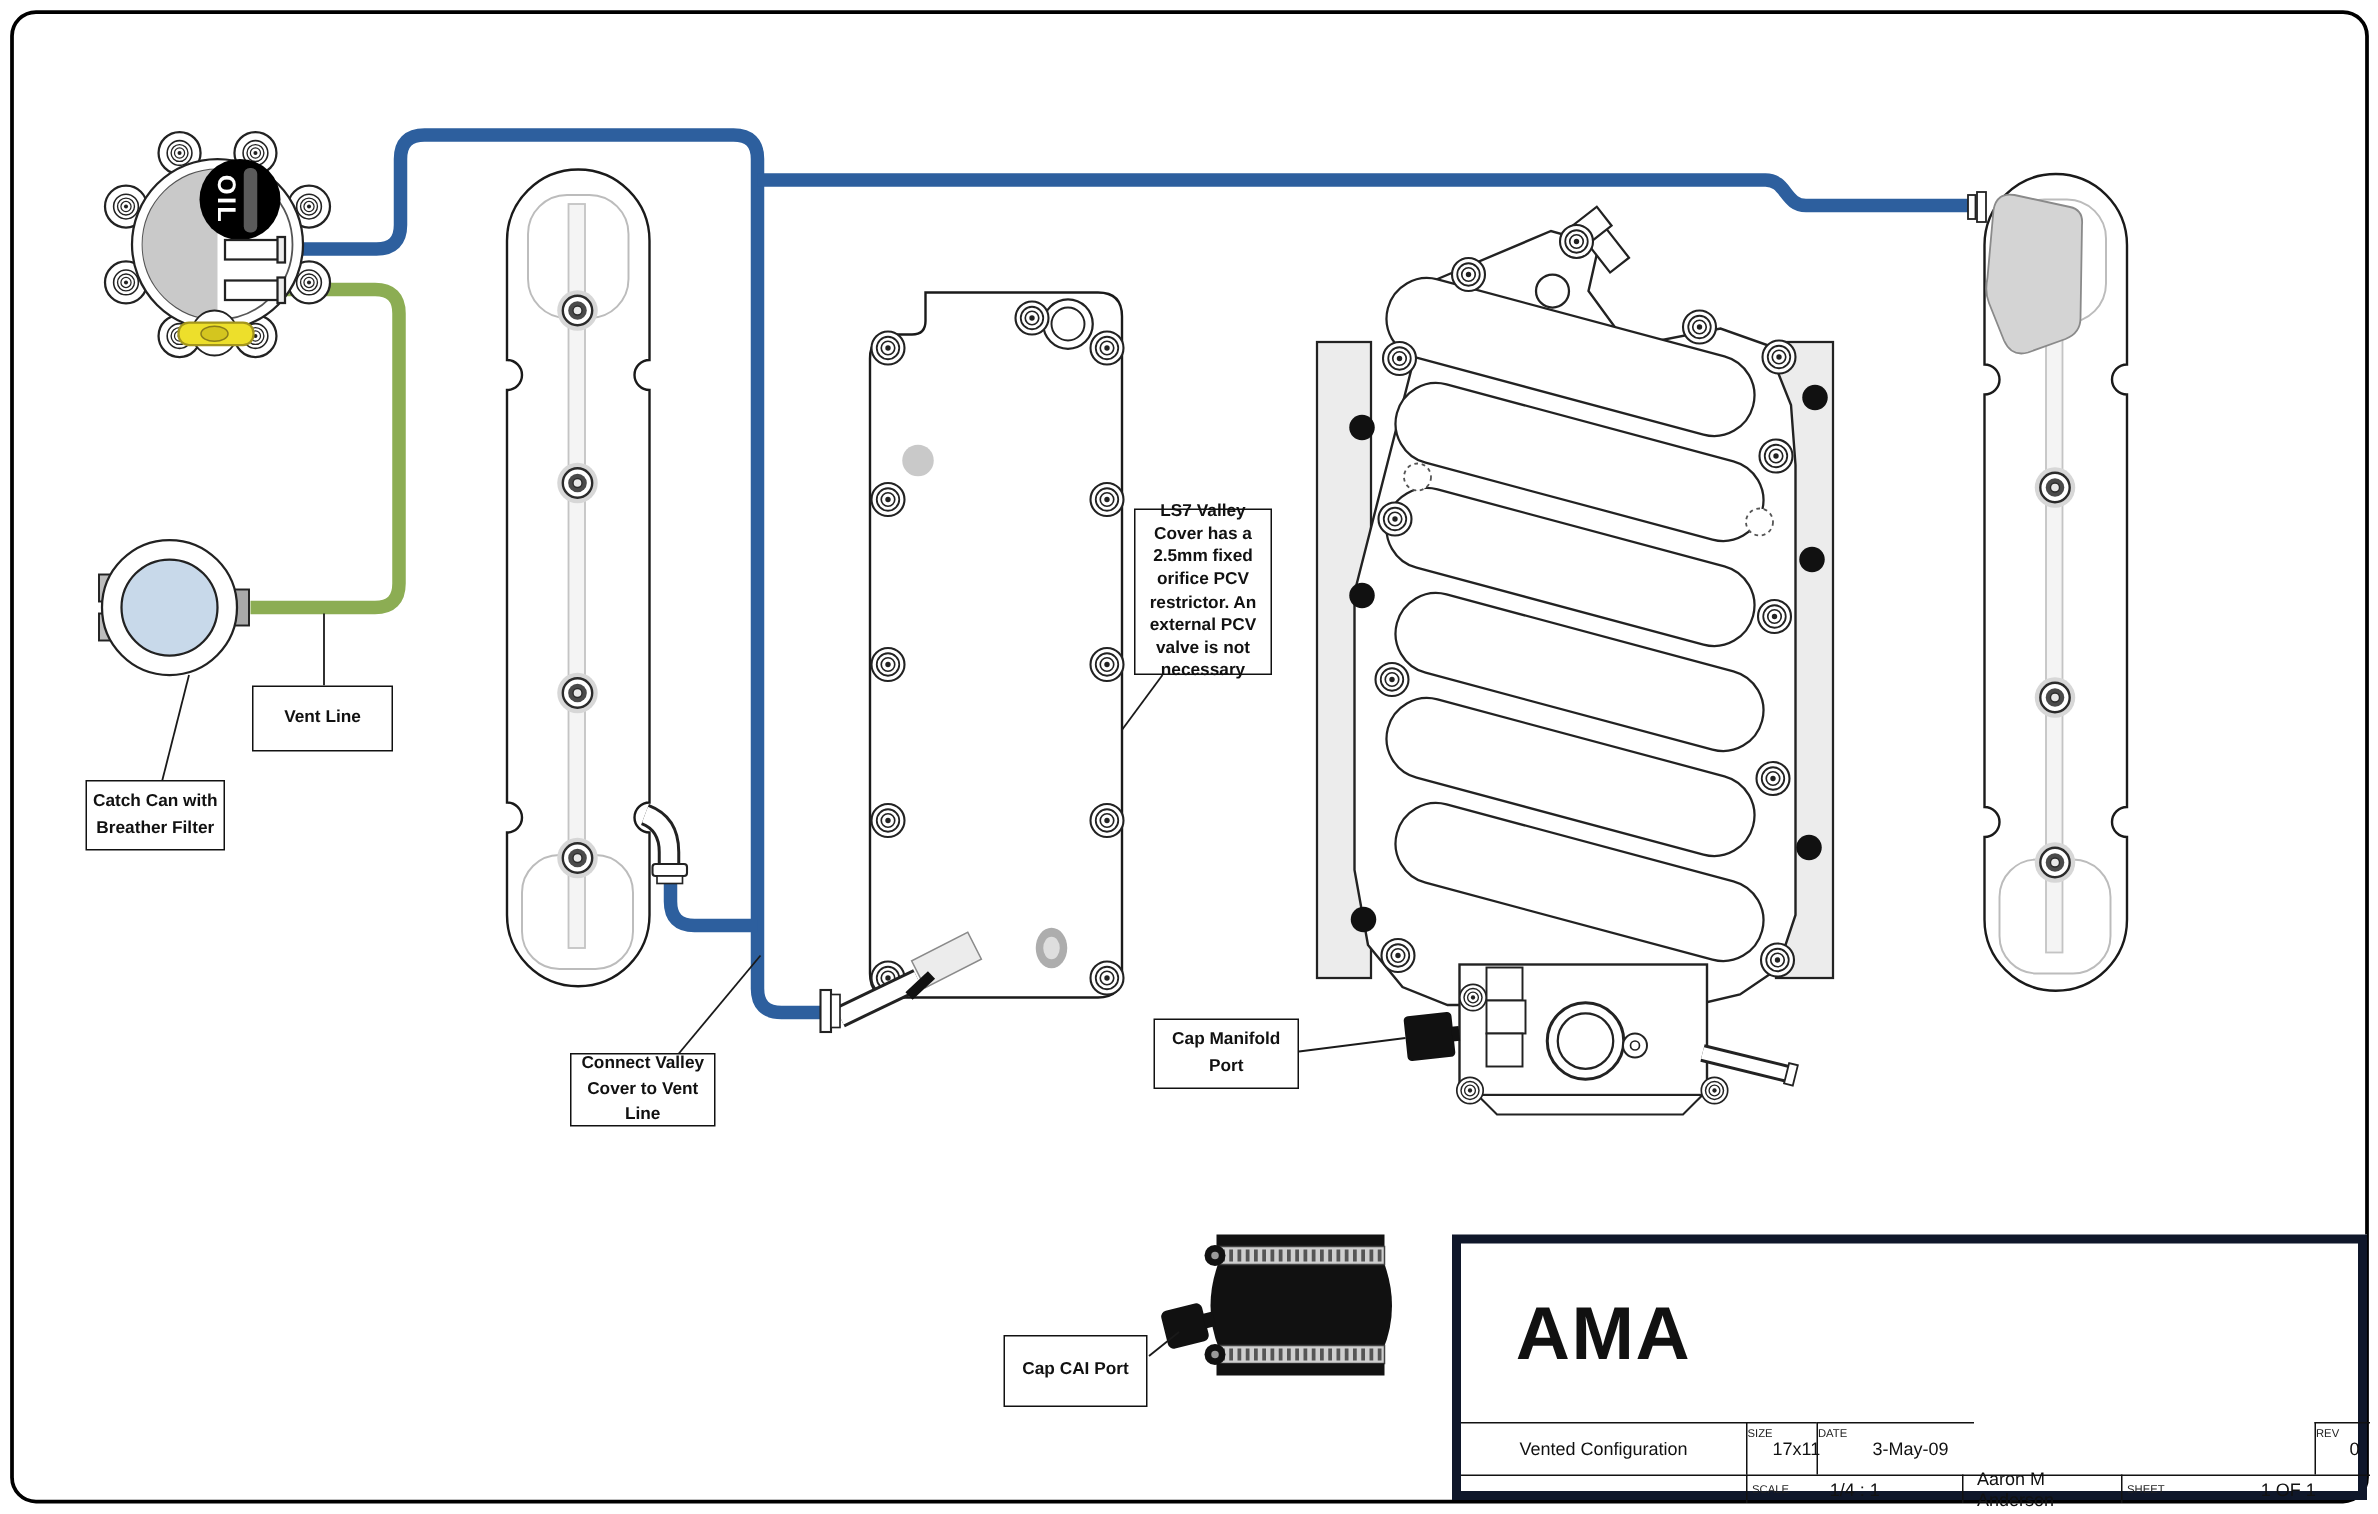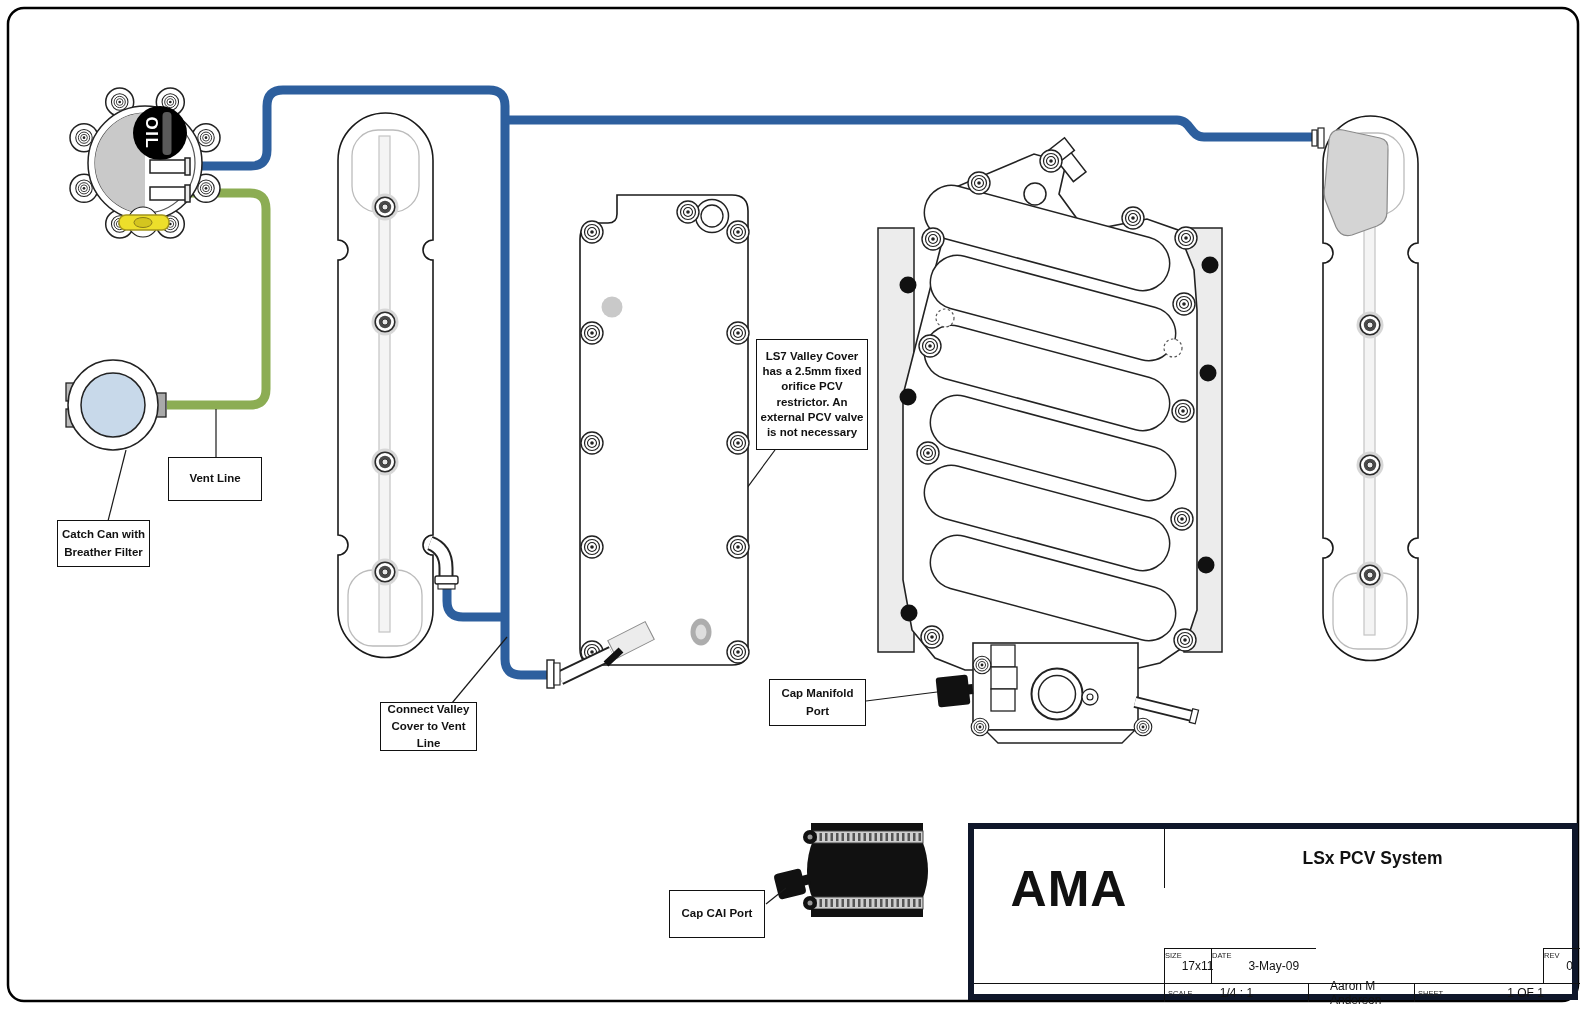--- a/index.html
+++ b/index.html
@@ -25,21 +25,21 @@
   .tb-data .hdr{font-size:7.5px;color:#222;text-align:center;padding-top:2px;}
   .tb-data .val{flex:1;display:flex;align-items:center;justify-content:center;font-size:12px;}
   #tb-size{left:190px;top:119px;width:47px;height:35px;}
   #tb-date{left:237px;top:119px;width:105px;height:35px;}
   #tb-dwg{left:342px;top:119px;width:227px;height:35px;}
   #tb-rev{left:569px;top:119px;width:37px;height:35px;}
   .tb-bottom{position:absolute;height:19px;top:154px;}
   .tb-bottom .side-lbl{position:absolute;left:3px;top:50%;transform:translateY(-50%);font-size:7.5px;color:#222;}
   .tb-bottom .mid-val{width:100%;height:100%;display:flex;align-items:center;justify-content:center;font-size:12px;}
   #tb-scale{left:190px;width:144px;}
-  #tb-author{left:334px;width:106px;display:flex;align-items:center;font-size:12px;padding-left:21px;}
+  #tb-author{left:334px;width:106px;display:flex;align-items:center;font-size:12px;padding-left:9px;}
   #tb-sheet{left:440px;width:166px;}
   #tb-sheet .mid-val{padding-left:56px;box-sizing:border-box;}
 </style>
 </head>
 <body>
 
 <div id="page">
 
 <svg id="diagram-svg" width="1585" height="1009" viewBox="0 0 1585 1009">
   <defs>
@@ -270,29 +270,29 @@
     <line x1="766" y1="904" x2="786" y2="888"></line>
   </g>
 </svg>
 
 <div class="label-box" style="left:168px;top:457px;width:94px;height:44px;">Vent Line</div>
 
 <div class="label-box" style="left:57px;top:520px;width:93px;height:47px;">Catch Can with Breather Filter</div>
 
 <div class="label-box" style="left:380px;top:702px;width:97px;height:49px;">Connect Valley Cover to Vent Line</div>
 
-<div class="label-box note-box" style="left:756px;top:339px;width:112px;height:111px;">LS7 Valley Cover has a 2.5mm fixed orifice PCV restrictor. An external PCV valve is not necessary</div>
+<div class="label-box note-box" style="left:756px;top:339px;width:92px;height:111px;">LS7 Valley Cover has a 2.5mm fixed orifice PCV restrictor. An external PCV valve is not necessary</div>
 
 <div class="label-box" style="left:769px;top:679px;width:97px;height:47px;">Cap Manifold Port</div>
 
 <div class="label-box" style="left:669px;top:890px;width:96px;height:48px;">Cap CAI Port</div>
 
 <div id="title-block">
   <div class="tb-cell tb-center" id="tb-ama">AMA</div>
-  <div class="tb-cell tb-center bl" id="tb-title">LSx PCV System</div>
+  <div class="tb-cell tb-center bt" id="tb-config">Vented Configuration</div>
   <div class="tb-cell bt" id="tb-blank"></div>
 
   <div class="tb-cell tb-data bl bt" id="tb-size">
     <div class="hdr">SIZE</div>
     <div class="val">17x11</div>
   </div>
   <div class="tb-cell tb-data bl bt" id="tb-date">
     <div class="hdr">DATE</div>
     <div class="val">3-May-09</div>
   </div>

